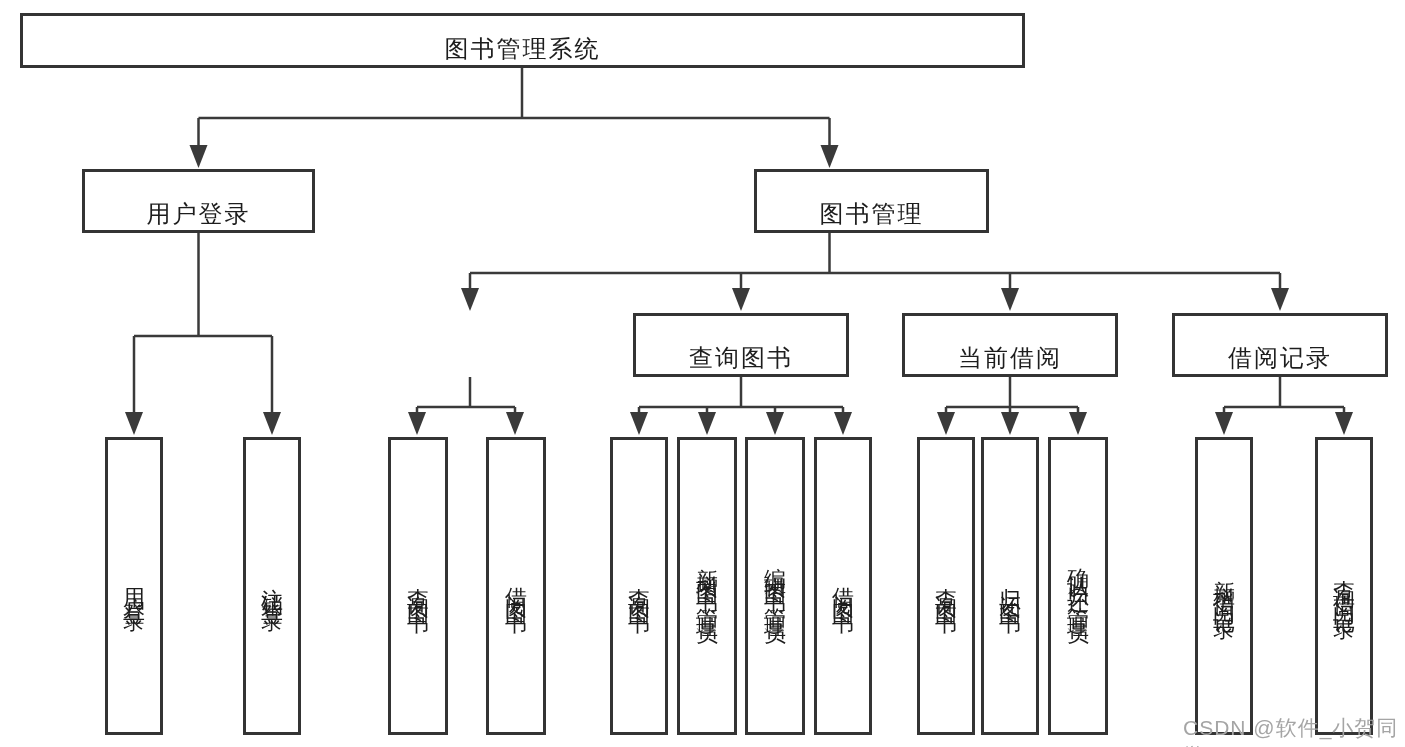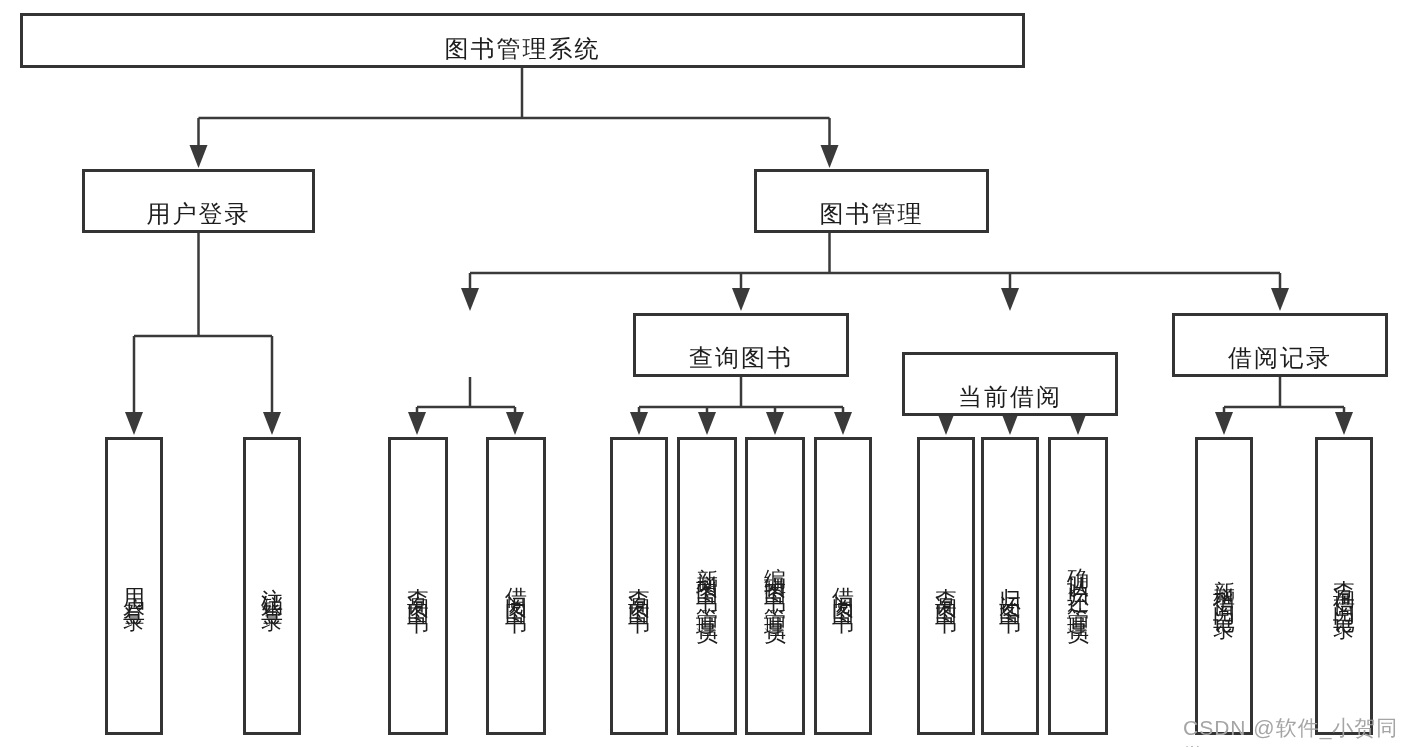--- a/index.html
+++ b/index.html
@@ -146,21 +146,21 @@
   <div class="hnode" style="left:82px; top:169px; width:233px; height:64px;">
     <span>用户登录</span>
   </div>
   <div class="hnode" style="left:712px; top:169px; width:235px; height:64px;margin-left:42px;">
     <span>图书管理</span>
   </div>
 
   <div class="hnode" style="left:633px; top:313px; width:216px; height:64px;">
     <span>查询图书</span>
   </div>
-  <div class="hnode" style="left:902px; top:313px; width:216px; height:64px;margin-top:39px;">
+  <div class="hnode" style="left:902px; top:313px; width:216px; height:64px;">
     <span>当前借阅</span>
   </div>
   <div class="hnode" style="left:1172px; top:313px; width:216px; height:64px;">
     <span>借阅记录</span>
   </div>
 
   <div class="leaf" style="left:105px; width:58px;">
     <span class="vtext">用户登录</span>
   </div>
   <div class="leaf" style="left:243px; width:58px;">

